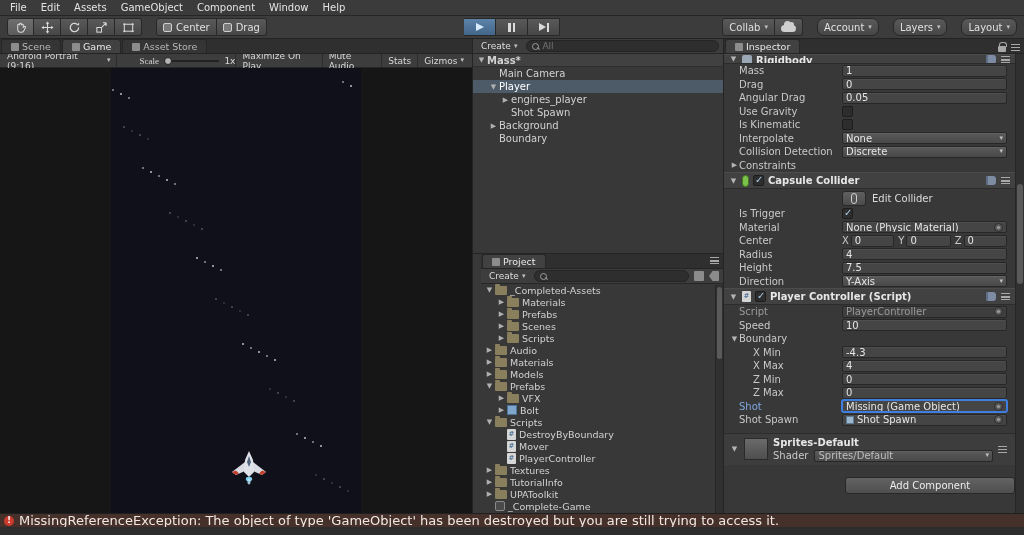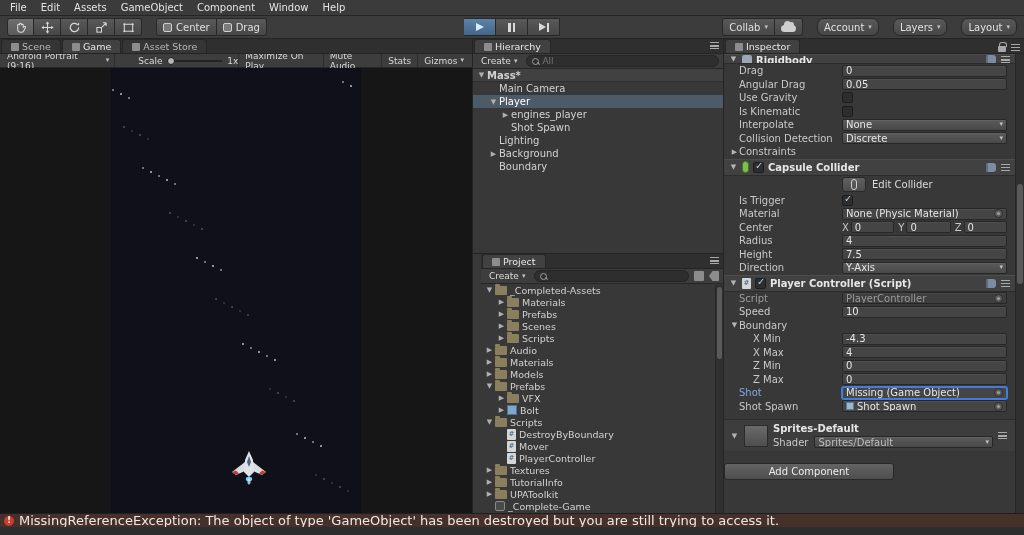--- a/index.html
+++ b/index.html
@@ -47,21 +47,21 @@
   .tab-micon { width:8px; height:8px; background:#8c8c8c; border-radius:1px; }
   .tabs-right { position:absolute; right:4px; top:3px; display:flex; gap:5px; align-items:center; }
   .menu-icon { width:9px; height:7px; border-top:1.5px solid #a8a8a8; border-bottom:1.5px solid #a8a8a8; position:relative; }
   .menu-icon::after { content:''; position:absolute; left:0; top:2px; width:100%; height:1.5px; background:#a8a8a8; }
   .lock-icon { width:8px; height:6px; background:#a8a8a8; border-radius:1px; position:relative; margin-top:4px; }
   .lock-icon::before { content:''; position:absolute; left:1px; top:-4px; width:6px; height:4px; border:1.5px solid #a8a8a8; border-bottom:none; border-radius:3px 3px 0 0; }
 
   
   .game-toolbar { height:14px; background:#3d3d3d; border-bottom:1px solid #262626; display:flex; align-items:center; padding:0 2px; font-size:9px; color:#d8d8d8; }
   .aspect-dropdown { display:flex; align-items:center; gap:4px; padding:0 5px; height:13px; border-right:1px solid #2c2c2c; }
-  .scale-label { margin-left:23px; }
+  .scale-label { margin-left:23px;font-family:Liberation Serif, serif; }
   .scale-slider { position:relative; width:58px; height:10px; margin:0 5px; }
   .slider-track { position:absolute; left:0; right:0; top:4.5px; height:1.5px; background:#222; }
   .slider-knob { position:absolute; left:0; top:1px; width:8px; height:8px; border-radius:50%; background:#b5b5b5; border:1px solid #1e1e1e; }
   .gt-right { margin-left:auto; display:flex; height:13px; }
   .gt-btn { display:flex; align-items:center; gap:3px; padding:0 6px; border-left:1px solid #2c2c2c; color:#d8d8d8; }
   .game-viewport { position:relative; width:100%; height:445px; background:#161616; overflow:hidden; }
   .game-column { position:absolute; left:111px; top:0; width:250px; height:445px; background:#10101a; }
   .star-layer { position:absolute; left:0; top:0; width:2px; height:2px; border-radius:50%; }
   .player-ship { position:absolute; left:118px; top:382px; }
 
@@ -132,21 +132,21 @@
   .cube-chip { width:8px; height:8px; background:#9db6cc; border:1px solid #5d7a94; margin-right:3px; flex:0 0 auto; }
   .edit-collider-btn { display:flex; align-items:center; justify-content:center; width:24px; height:15px; background:linear-gradient(#606060,#4c4c4c); border:1px solid #282828; border-radius:3px; margin-right:6px; }
   .ec-capsule { width:6px; height:11px; border:1px solid #cfcfcf; border-radius:4px; }
   .mat-block { margin-top:6px; border-top:1px solid #2c2c2c; padding:3px 8px 3px 6px; background:#3d3d3d; }
   .mat-row1 { display:flex; align-items:center; gap:5px; }
   .mat-preview { width:24px; height:22px; background:linear-gradient(#6a6a6a,#4e4e4e); border:1px solid #2a2a2a; flex:0 0 auto; }
   .mat-col { flex:1; }
   .mat-title { font-weight:bold; color:#e6e6e6; height:11px; }
   .shader-row { display:flex; align-items:center; gap:6px; margin-top:2px; }
   .shader-row .dropdown { height:12px; }
-  .add-comp-wrap { display:flex; justify-content:flex-start; margin-top:12px; }
+  .add-comp-wrap { display:flex; justify-content:flex-end; margin-top:12px; }
   .add-comp-btn { width:170px; height:17px; display:flex; align-items:center; justify-content:center; background:linear-gradient(#636363,#4e4e4e); border:1px solid #282828; border-radius:3px; color:#ececec; }
 
   
   .statusbar { position:absolute; left:0; top:513px; width:100%; height:14px; background:#46302a; border-top:1px solid #1f1f1f; display:flex; align-items:center; padding:0 4px; gap:5px; }
   .err-icon { width:10px; height:10px; border-radius:50%; background:#cc3b2e; color:#fff; font-size:8px; font-weight:bold; display:flex; align-items:center; justify-content:center; flex:0 0 auto; }
   .status-text { font-size:13px; color:#f1e8e4; white-space:nowrap; overflow:hidden; }
   .bottom-strip { position:absolute; left:0; top:527px; width:100%; height:8px; background:#2d2d2d; }
 
   svg { display:block; }
 </style>
@@ -325,29 +325,20 @@
           <ellipse cx="20" cy="29" rx="3.2" ry="2.2" fill="#86d9ff" opacity="0.95"></ellipse>
           <ellipse cx="20" cy="31.5" rx="1.6" ry="3" fill="#bfeaff" opacity="0.8"></ellipse>
         </svg>
       </div>
     </div>
   </div>
 
   <div class="mid-panel">
 
     <div class="section-hierarchy">
-      <div class="panel-tabs">
-        <div class="tab active">
-          <span class="tab-micon"></span>
-          <span>Hierarchy</span>
-        </div>
-        <div class="tabs-right">
-          <span class="menu-icon"></span>
-        </div>
-      </div>
       <div class="tool-strip">
         <div class="create-btn">
           <span>Create</span>
           <span class="dd-arrow">▾</span>
         </div>
         <div class="search-pill">
           <span class="mag-icon"></span>
           <input placeholder="All" style="">
         </div>
       </div>
@@ -364,24 +355,20 @@
             <span class="arrow">▼</span>
             <span class="tree-label">Player</span>
           </div>
           <div class="tree-row" style="padding-left: 27px;">
             <span class="arrow">▶</span>
             <span class="tree-label">engines_player</span>
           </div>
           <div class="tree-row" style="padding-left: 27px;">
             <span class="arrow"></span>
             <span class="tree-label">Shot Spawn</span>
-          </div>
-          <div class="tree-row" style="padding-left: 15px;">
-            <span class="arrow"></span>
-            <span class="tree-label">Lighting</span>
           </div>
           <div class="tree-row" style="padding-left: 15px;">
             <span class="arrow">▶</span>
             <span class="tree-label">Background</span>
           </div>
           <div class="tree-row" style="padding-left: 15px;">
             <span class="arrow"></span>
             <span class="tree-label">Boundary</span>
           </div>
         </div>
@@ -527,20 +514,28 @@
     <div class="insp-scroll">
 
       <div class="comp-header clipped">
         <span class="fold">▼</span>
         <span class="rb-glyph"></span>
         <span class="comp-title">Rigidbody</span>
         <span class="hdr-icons">
           <span class="book-icon"></span>
           <span class="menu-icon"></span>
         </span>
+      </div>
+      <div class="insp-row">
+        <span class="insp-label">Mass</span>
+        <div class="field-area">
+            <div class="text-field">
+              <span>1</span>
+            </div>
+          </div>
       </div>
       <div class="insp-row">
         <span class="insp-label">Drag</span>
         <div class="field-area">
             <div class="text-field">
               <span>0</span>
             </div>
           </div>
       </div>
       <div class="insp-row">

